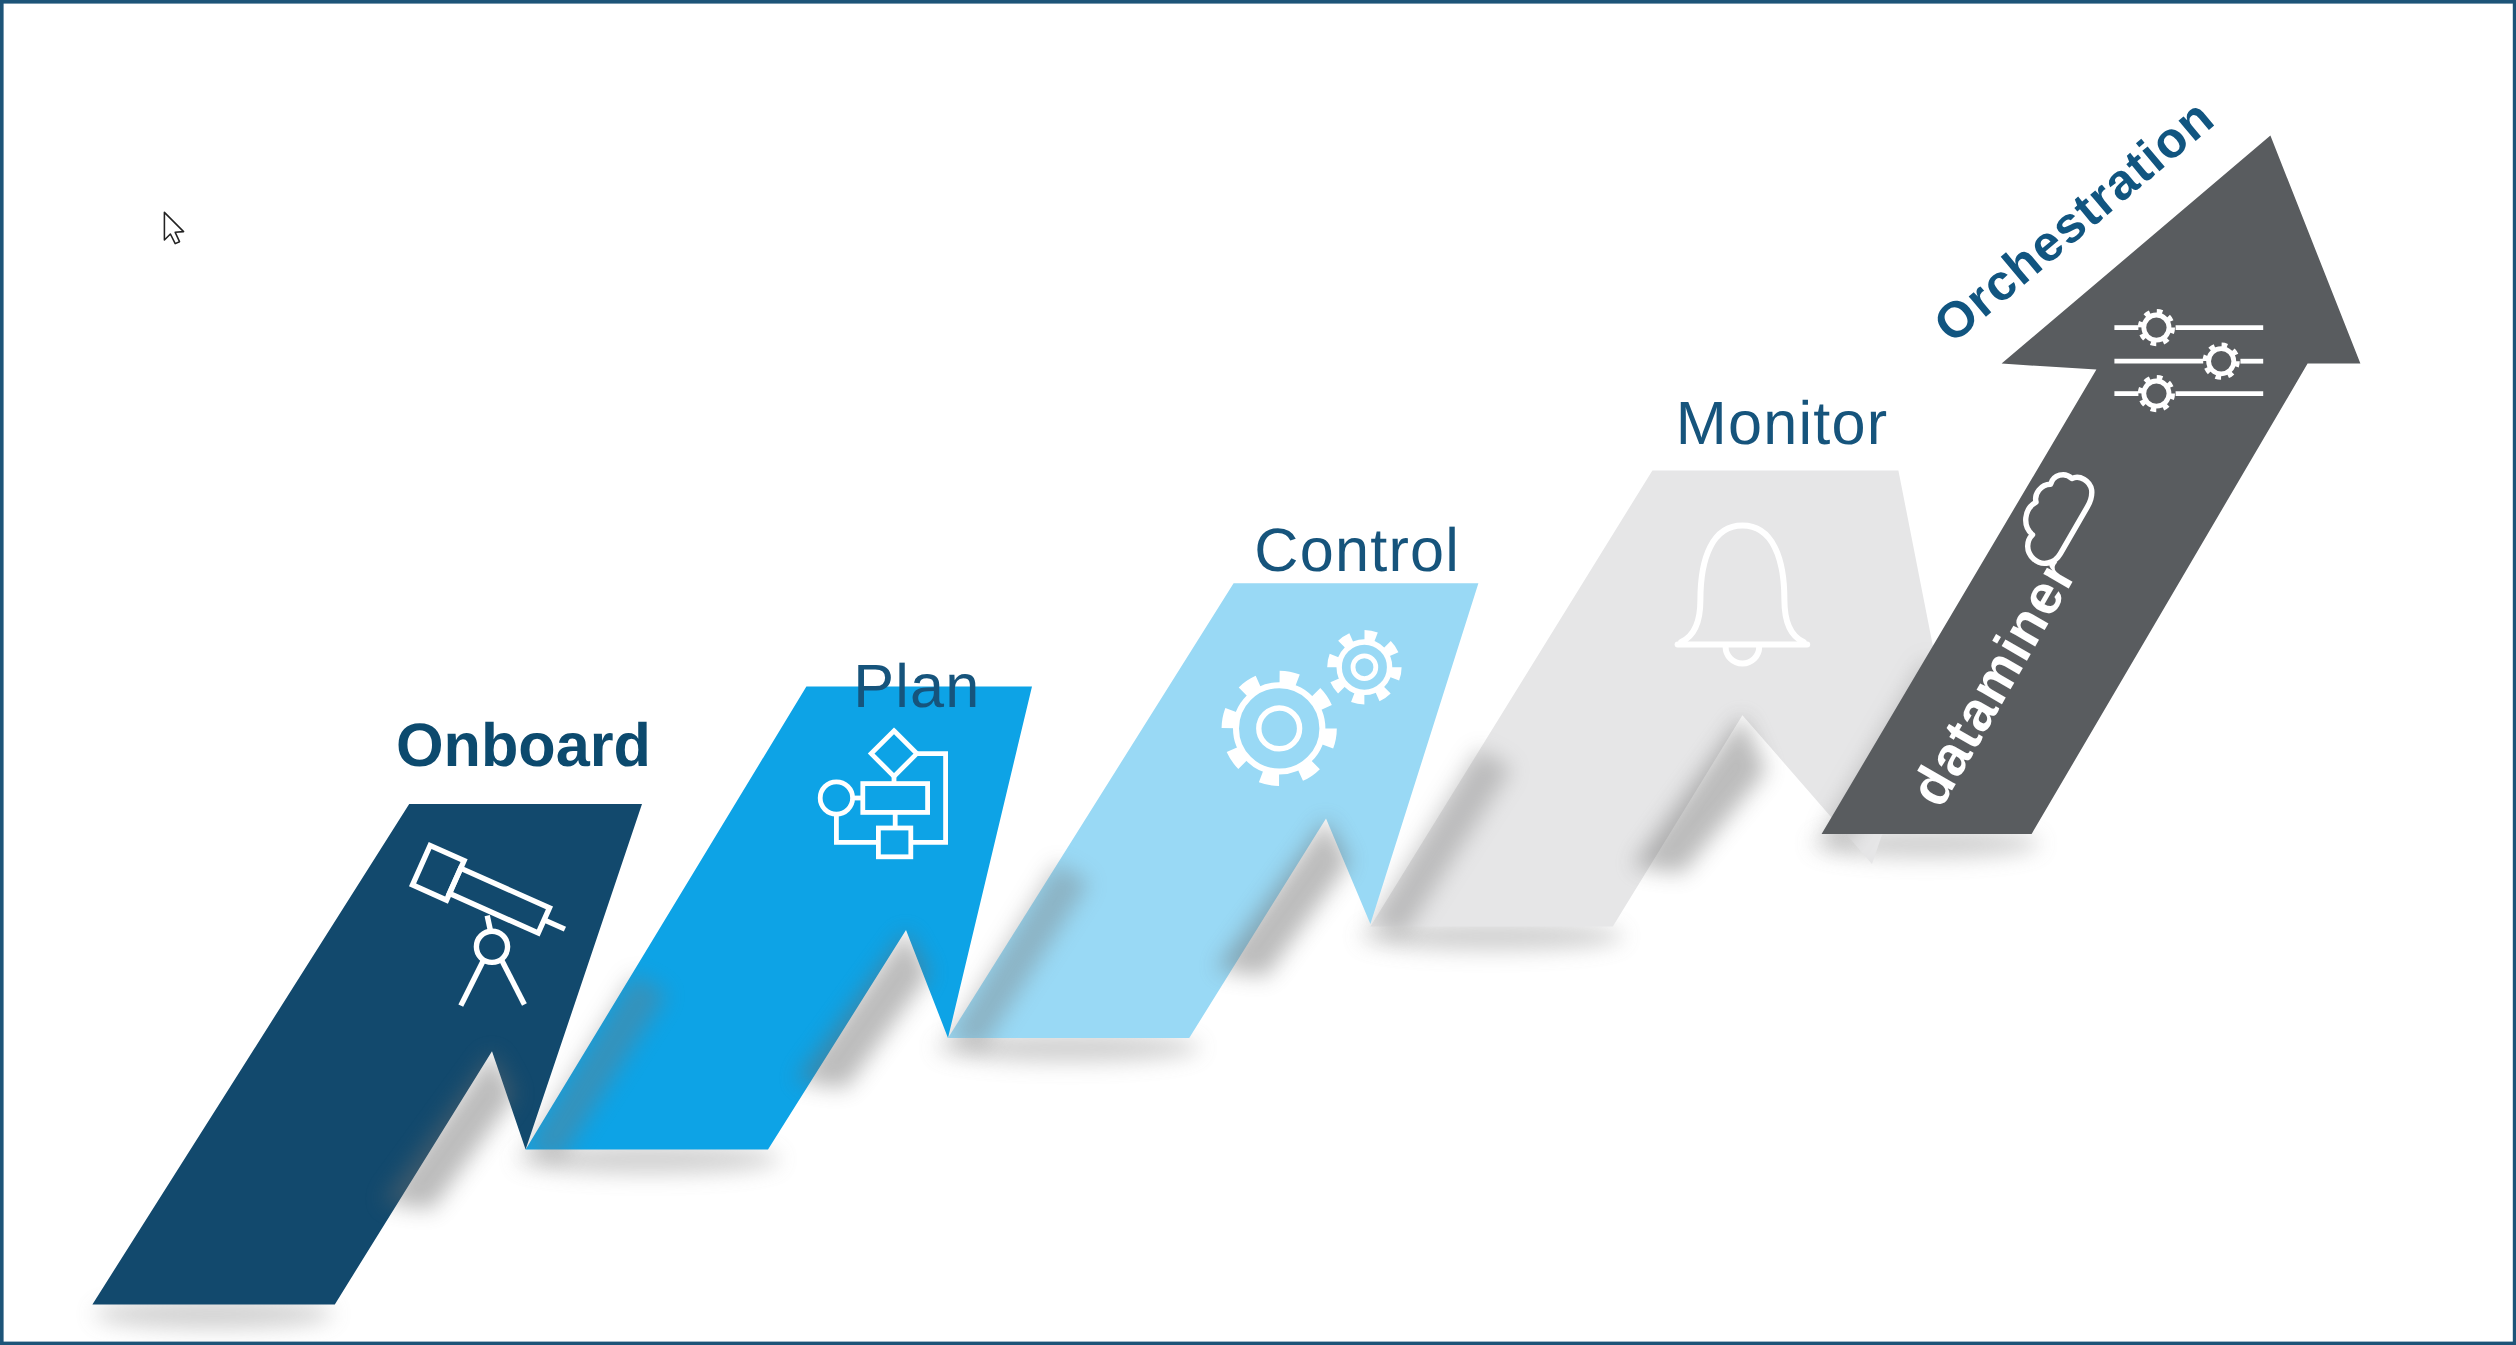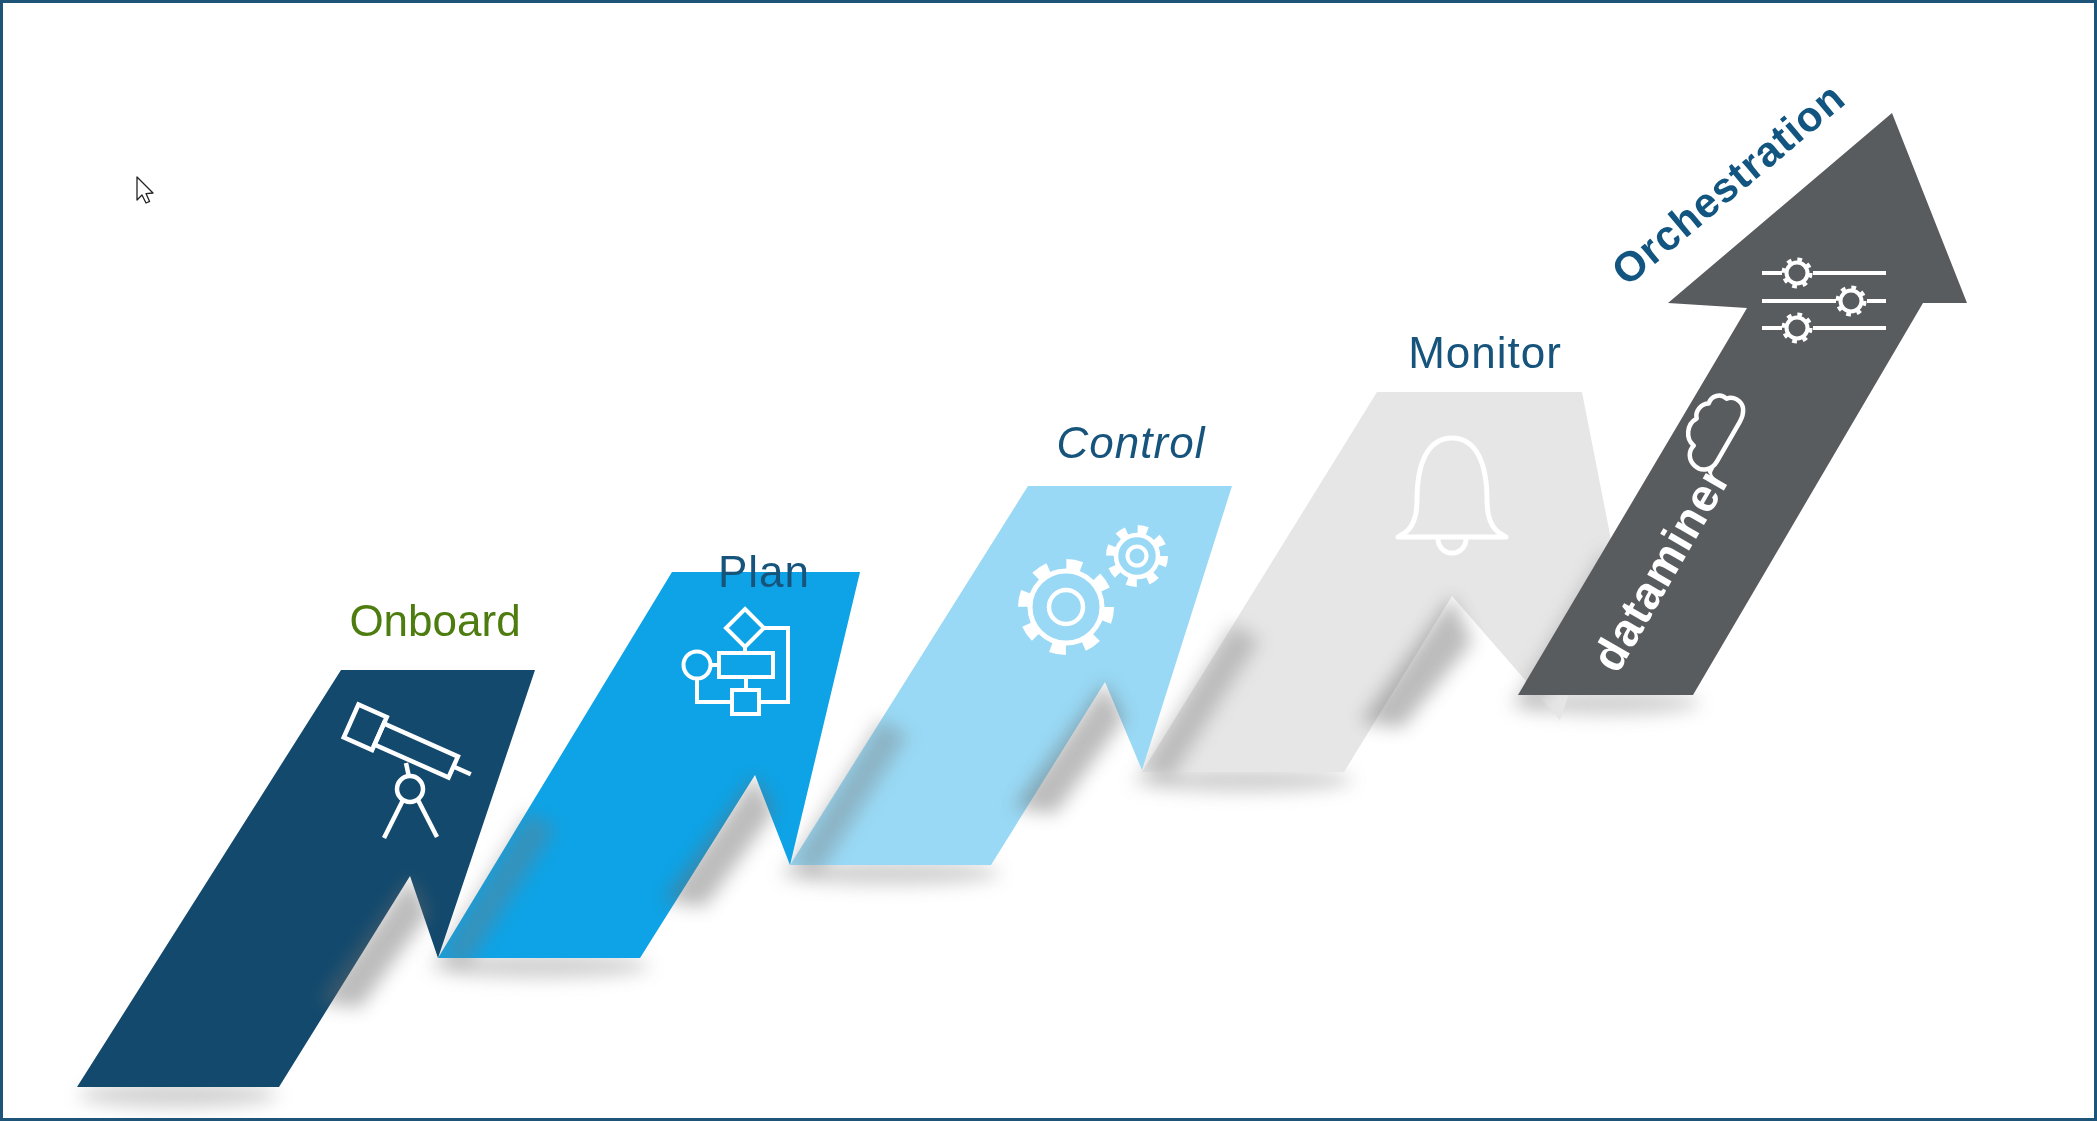--- a/index.html
+++ b/index.html
@@ -3,24 +3,24 @@
 <meta charset="utf-8">
 <style>
   html,body{margin:0;padding:0;background:#fff;}
   #canvas{
     position:relative;width:2097px;height:1121px;background:#ffffff;
     overflow:hidden;font-family:"Liberation Sans",sans-serif;
   }
   #frame{position:absolute;inset:0;border:3px solid #1d5478;pointer-events:none;z-index:50;}
   #diagram{position:absolute;left:0;top:0;}
   .stage-label{
-    position:absolute;text-align:center;font-size:44px;line-height:46px;
+    position:absolute;text-align:center;font-size:51px;line-height:46px;
     color:#16547c;letter-spacing:1px;z-index:10;white-space:nowrap;
   }
-  .stage-label.bold{font-weight:400;color:#4d7c0f;letter-spacing:0;}
+  .stage-label.bold{font-weight:700;color:#0c4a6e;letter-spacing:0;}
   #label-orchestration{
     position:absolute;left:1634px;top:246px;width:345px;height:50px;line-height:50px;
     font-size:42px;font-weight:700;color:#115580;z-index:10;white-space:nowrap;
     transform:rotate(-40deg);transform-origin:0 100%;letter-spacing:1px;
   }
   #label-dataminer{
     position:absolute;left:1626px;top:628px;width:270px;height:52px;line-height:52px;
     font-size:46px;font-weight:700;color:#ffffff;z-index:10;white-space:nowrap;
     transform:rotate(-60deg);transform-origin:0 100%;letter-spacing:1px;
   }
@@ -128,20 +128,20 @@
       <polygon points="755,775 663,901 705,907 775,811"></polygon>
       <polygon points="1105,682 1013,808 1055,814 1125,718"></polygon>
       <polygon points="1452,596 1360,722 1402,728 1472,642"></polygon>
     </g>
 
     <polygon points="137,177 137,200 142,195 146,203 149.6,201.4 146,193.6 153,193" fill="#ffffff" stroke="#222" stroke-width="1.3" stroke-linejoin="round"></polygon>
   </svg>
 
   <div class="stage-label bold" style="left:330px;top:598px;width:210px;">Onboard</div>
   <div class="stage-label" style="left:664px;top:505px;width:200px;margin-top:44px;">Plan</div>
-  <div class="stage-label" style="left:1026px;top:420px;width:210px;font-style:italic;">Control</div>
+  <div class="stage-label" style="left:1026px;top:436px;width:210px;">Control</div>
   <div class="stage-label" style="left:1375px;top:330px;width:220px;">Monitor</div>
 
   <div id="label-orchestration">Orchestration</div>
   <div id="label-dataminer">dataminer</div>
 
   <div id="frame"></div>
 </div>
 
 </body></html>

